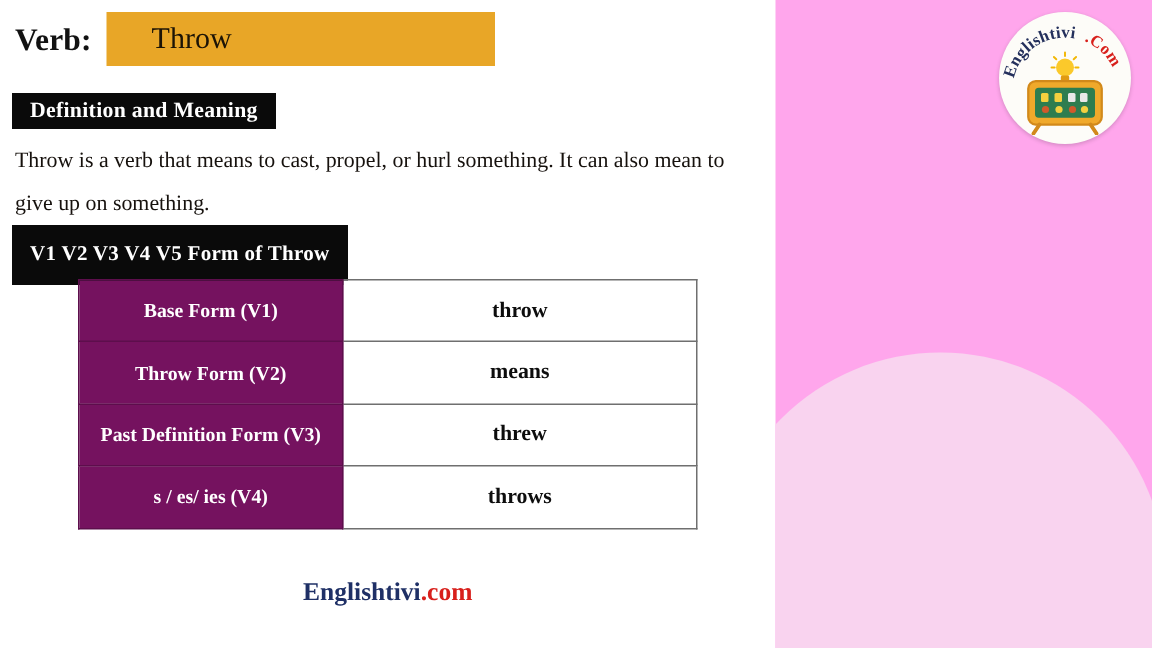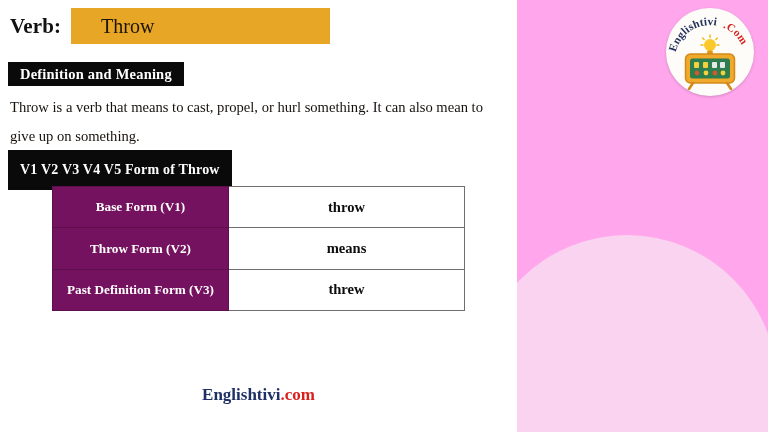--- a/index.html
+++ b/index.html
@@ -227,20 +227,24 @@
         <td class="v">throw</td>
       </tr>
       <tr>
         <td class="k">Throw Form (V2)</td>
         <td class="v">means</td>
       </tr>
       <tr>
         <td class="k">Past Definition Form (V3)</td>
         <td class="v">threw</td>
       </tr>
+      <tr>
+        <td class="k">s / es/ ies (V4)</td>
+        <td class="v">throws</td>
+      </tr>
     </tbody>
   </table>
 
   <div class="footer">
     <span class="f1">Englishtivi</span><span class="f2">.com</span>
   </div>
 
 </div>
 
 </body></html>

